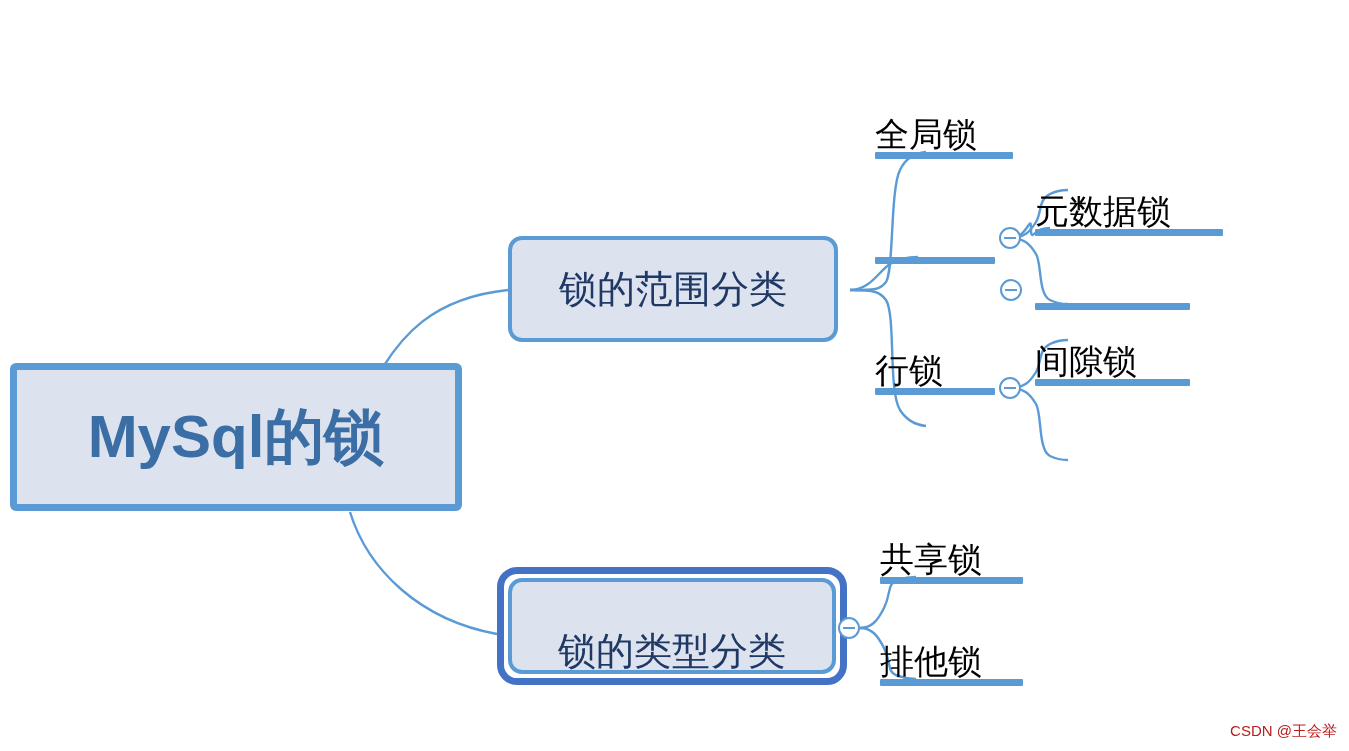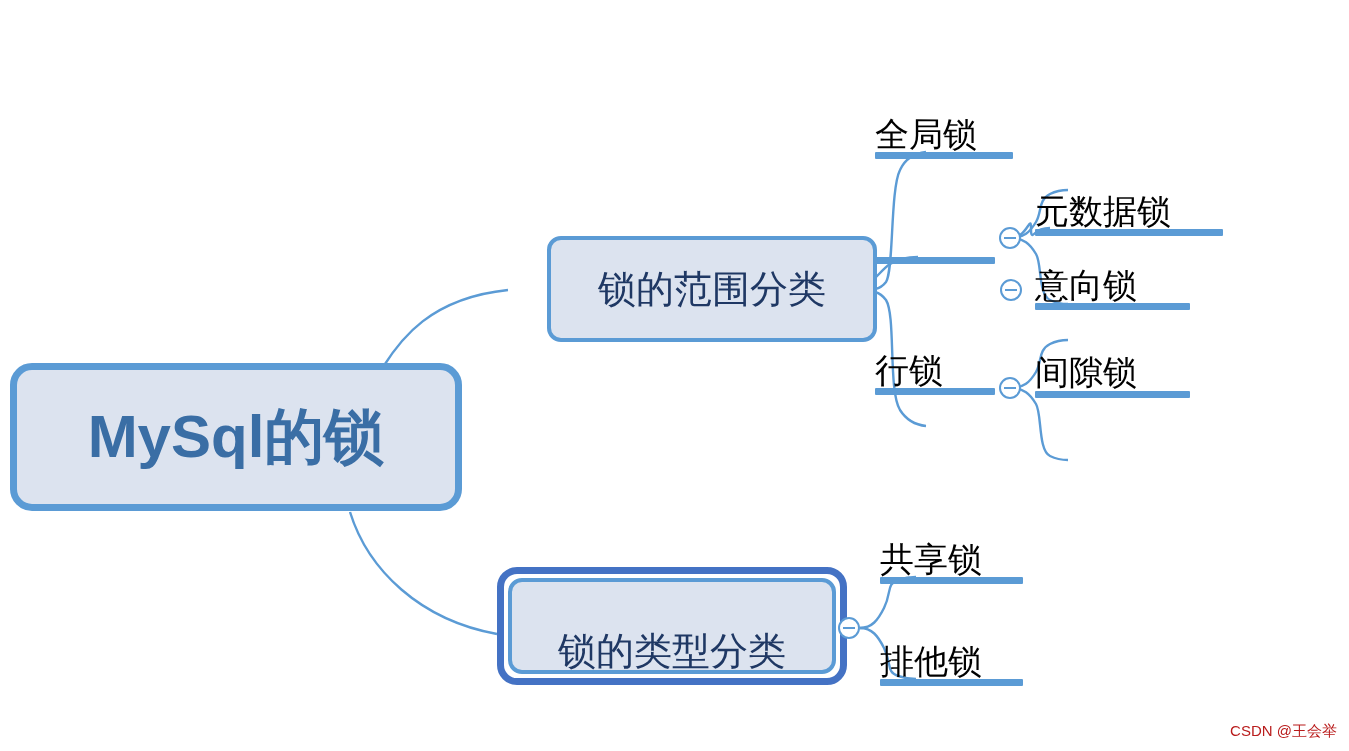--- a/index.html
+++ b/index.html
@@ -29,21 +29,21 @@
   
   .root-node {
     position: absolute;
     left: 10px;
     top: 363px;
     width: 452px;
     height: 148px;
     box-sizing: border-box;
     background: #dce3ef;
     border: 7px solid #5b9bd5;
-    border-radius: 22px;
+    border-radius: 6px;
     display: flex;
     align-items: center;
     justify-content: center;
   }
   .root-label {
     font-size: 60px;
     font-weight: bold;
     color: #3a6ea5;
     letter-spacing: 0px;
     line-height: 1;
@@ -64,21 +64,20 @@
     font-size: 38px;
     color: #1f3864;
     white-space: nowrap;
     line-height: 1;
   }
   #branch-scope {
     left: 508px;
     top: 236px;
     width: 330px;
     height: 106px;
-    margin-left: 39px;
   }
   
   .branch-selected-ring {
     position: absolute;
     left: 497px;
     top: 567px;
     width: 350px;
     height: 118px;
     box-sizing: border-box;
     border: 7px solid #4472c4;
@@ -205,25 +204,24 @@
     <div class="leaf-underline" style="width:120px;"></div>
   </div>
   <div class="collapse-btn" style="left:999px; top:377px;"></div>
 
   <div class="leaf" style="left:1035px; top:182px; width:188px; height:54px;">
     <span class="leaf-label center">元数据锁</span>
     <div class="leaf-underline" style="width:188px;"></div>
   </div>
 
   <div class="leaf" style="left:1035px; top:256px; width:155px; height:54px;">
-    <span class="leaf-label center">意向锁</span>
     <div class="leaf-underline" style="width:155px;"></div>
   </div>
 
-  <div class="leaf" style="left:1035px; top:344px; width:155px; height:54px;font-family:Liberation Serif, serif;">
+  <div class="leaf" style="left:1035px; top:332px; width:155px; height:54px;">
     <span class="leaf-label center">间隙锁</span>
     <div class="leaf-underline" style="width:155px;"></div>
   </div>
 
 
   <div class="leaf" style="left:880px; top:530px; width:143px; height:54px;">
     <span class="leaf-label center">共享锁</span>
     <div class="leaf-underline" style="width:143px;"></div>
   </div>
 

